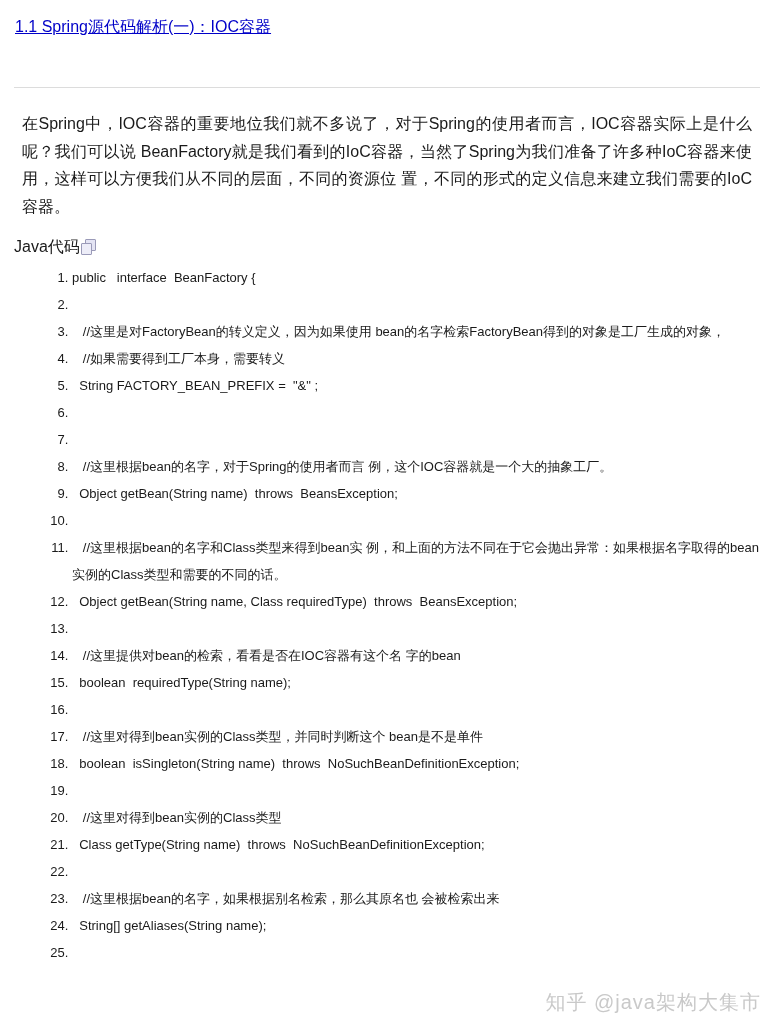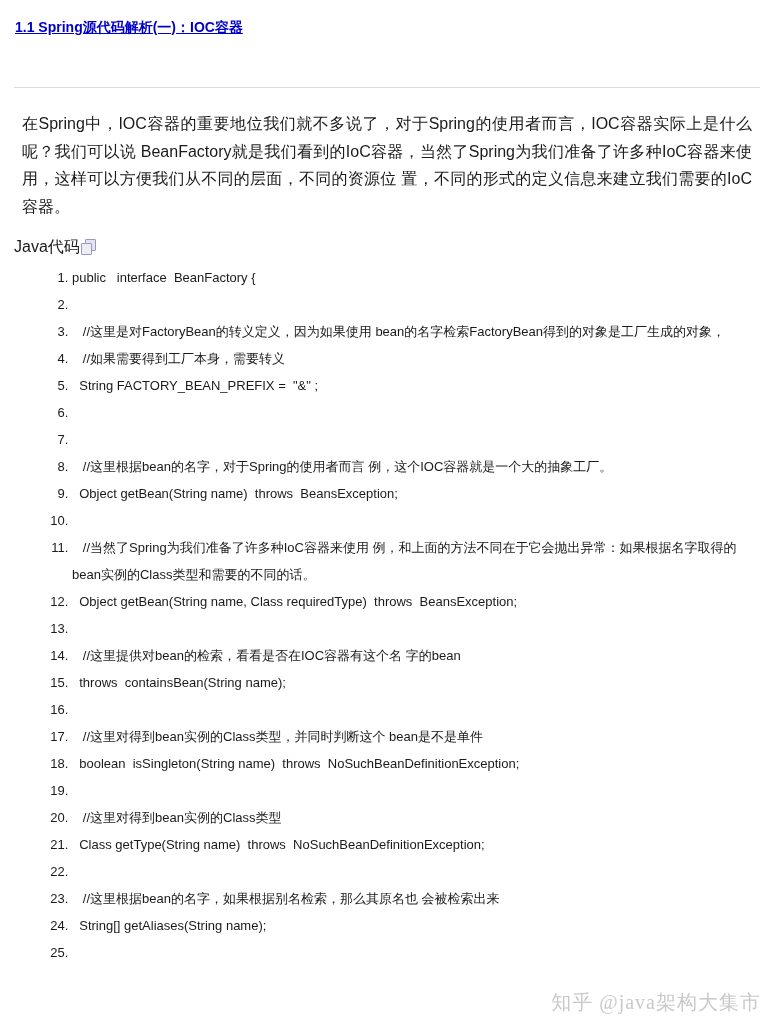--- a/index.html
+++ b/index.html
@@ -9,23 +9,23 @@
     position: relative;
     overflow: hidden;
     font-family: "Liberation Sans", sans-serif;
     color: #1a1a1a;
     -webkit-font-smoothing: antialiased;
   }
   .container { padding: 0 14px; }
 
   .title {
     margin: 14px 0 0 1px;
-    font-size: 14px;
+    font-size: 16px;
     line-height: 26px;
-    font-weight: 700;
+    font-weight: 400;
   }
   .title-link {
     color: #0000C8;
     text-decoration: underline;
     cursor: pointer;
   }
 
   .divider {
     border: none;
     border-top: 1px solid #dcdcdc;
@@ -80,21 +80,20 @@
 
   .watermark {
     position: absolute;
     right: 13px;
     bottom: 9px;
     font-size: 20px;
     letter-spacing: 1px;
     color: #c9c9c9;
     text-shadow: 1px 1px 0 #ffffff;
     pointer-events: none;
-    font-family: Liberation Serif, serif;
   }
 </style>
 </head>
 <body>
 
 <div class="container">
 
   <h1 class="title"><span class="title-link">1.1 Spring源代码解析(一)：IOC容器</span></h1>
 
   <hr class="divider">
@@ -114,25 +113,25 @@
       <li><span class="code-text">public   interface  BeanFactory {</span></li>
       <li><span class="code-text">&nbsp;</span></li>
       <li><span class="code-text">   //这里是对FactoryBean的转义定义，因为如果使用 bean的名字检索FactoryBean得到的对象是工厂生成的对象，</span></li>
       <li><span class="code-text">   //如果需要得到工厂本身，需要转义</span></li>
       <li><span class="code-text">  String FACTORY_BEAN_PREFIX =  "&amp;" ;</span></li>
       <li><span class="code-text">&nbsp;</span></li>
       <li><span class="code-text">&nbsp;</span></li>
       <li><span class="code-text">   //这里根据bean的名字，对于Spring的使用者而言 例，这个IOC容器就是一个大的抽象工厂。</span></li>
       <li><span class="code-text">  Object getBean(String name)  throws  BeansException;</span></li>
       <li><span class="code-text">&nbsp;</span></li>
-      <li><span class="code-text">   //当然了Spring为我们准备了许多种IoC容器来使用 例，和上面的方法不同在于它会抛出异常：如果根据名字取得的bean实例的Class类型和需要的不同的话。</span></li>
+      <li><span class="code-text">   //这里根据bean的名字和Class类型来得到bean实 例，和上面的方法不同在于它会抛出异常：如果根据名字取得的bean实例的Class类型和需要的不同的话。</span></li>
       <li><span class="code-text">  Object getBean(String name, Class requiredType)  throws  BeansException;</span></li>
       <li><span class="code-text">&nbsp;</span></li>
       <li><span class="code-text">   //这里提供对bean的检索，看看是否在IOC容器有这个名 字的bean</span></li>
-      <li><span class="code-text">  throws  containsBean(String name);</span></li>
+      <li><span class="code-text">  boolean  requiredType(String name);</span></li>
       <li><span class="code-text">&nbsp;</span></li>
       <li><span class="code-text">   //这里对得到bean实例的Class类型，并同时判断这个 bean是不是单件</span></li>
       <li><span class="code-text">  boolean  isSingleton(String name)  throws  NoSuchBeanDefinitionException;</span></li>
       <li><span class="code-text">&nbsp;</span></li>
       <li><span class="code-text">   //这里对得到bean实例的Class类型</span></li>
       <li><span class="code-text">  Class getType(String name)  throws  NoSuchBeanDefinitionException;</span></li>
       <li><span class="code-text">&nbsp;</span></li>
       <li><span class="code-text">   //这里根据bean的名字，如果根据别名检索，那么其原名也 会被检索出来</span></li>
       <li><span class="code-text">  String[] getAliases(String name);</span></li>
       <li><span class="code-text">&nbsp;</span></li>

